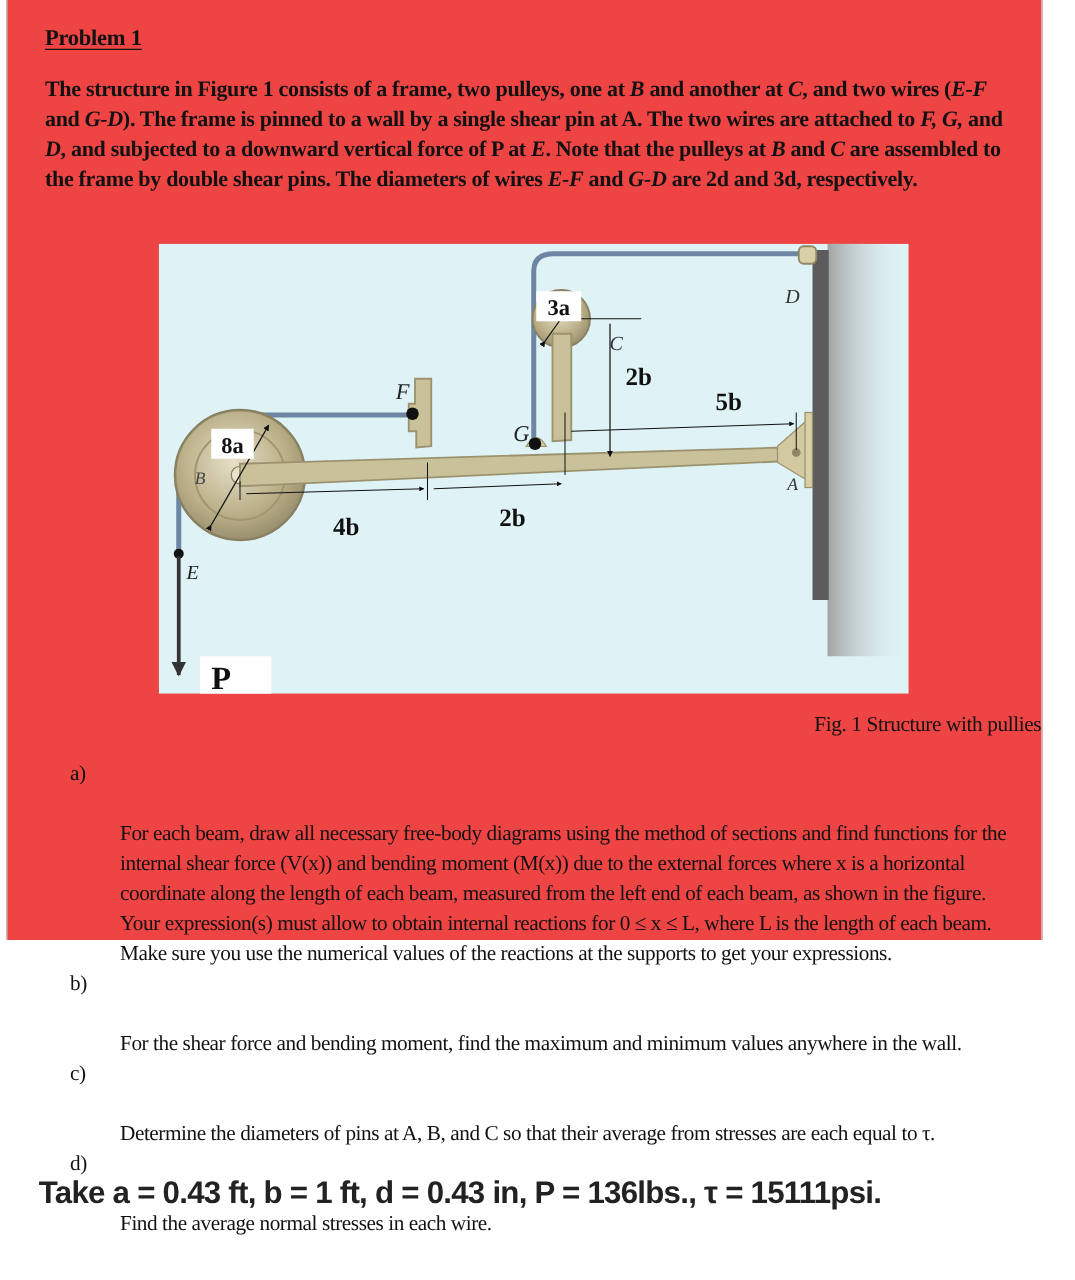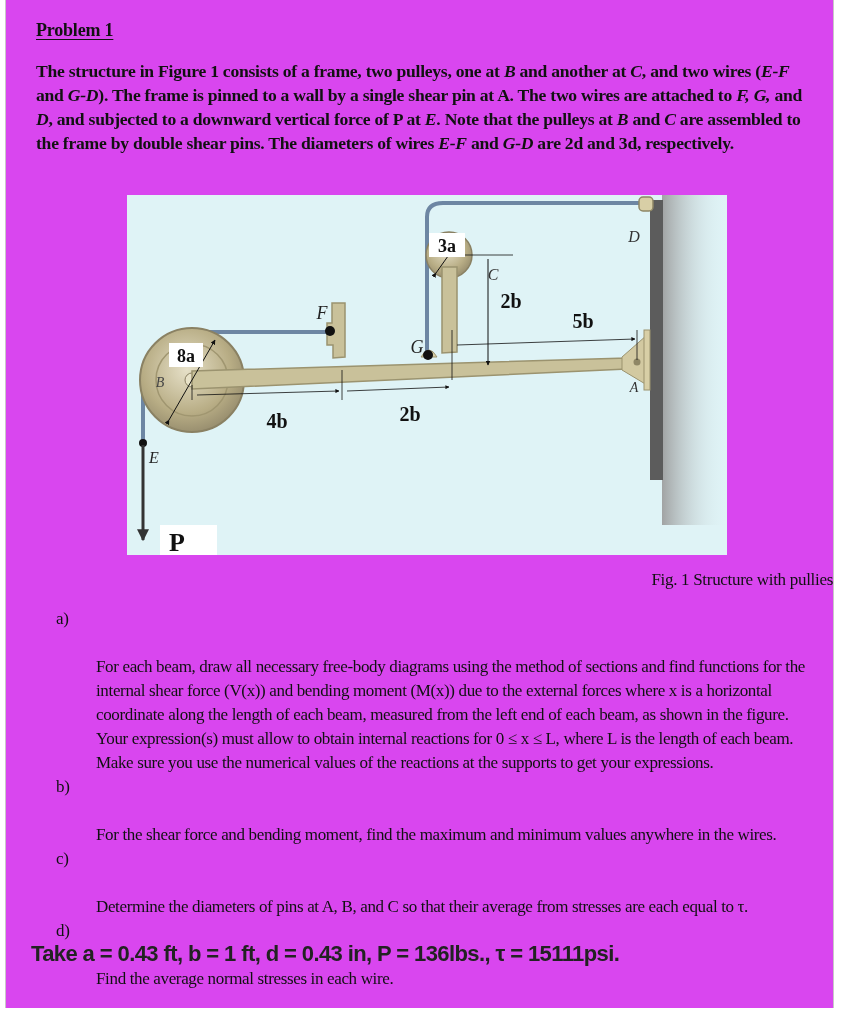--- a/index.html
+++ b/index.html
@@ -1,20 +1,20 @@
 <!DOCTYPE html>
 <html><head>
 <meta charset="utf-8">
 <style>
   html, body { margin: 0; padding: 0; background: #ffffff; }
   body { width: 860px; height: 1024px; position: relative; overflow: hidden; }
   .page {
-    position: absolute; left: 5px; top: 0; width: 827px; height: 1008px;
+    position: absolute; left: 5px; top: 0; width: 827px; height: 752px;
     border-left: 1px solid #c8c8c8; border-right: 1px solid #c8c8c8;
-    background: #d946ef;
+    background: #ef4444;
   }
   .serif { font-family: "Liberation Serif", "DejaVu Serif", serif; color: #111; }
   .title {
     position: absolute; left: 30px; top: 20px; font-size: 18px; font-weight: bold;
     text-decoration: underline; text-underline-offset: 3px; letter-spacing: -0.2px;
   }
   .intro {
     position: absolute; left: 30px; top: 59px; width: 780px; font-size: 17.6px; line-height: 24px;
     letter-spacing: -0.25px;
     font-weight: bold;
@@ -27,21 +27,21 @@
     position: absolute; left: 0; width: 827px; top: 570px; text-align: right; font-size: 17px;
     letter-spacing: -0.3px;
   }
   .qlist { position: absolute; left: 50px; top: 607px; width: 760px; font-size: 17px; line-height: 24px; letter-spacing: -0.35px; }
   .q { display: flex; }
   .q .lbl { width: 40px; flex: none; }
   .q .txt { flex: 1; margin-top: 48px; }
   .take {
     position: absolute; left: 25px; top: 928px; width: 780px;
     font-family: "Liberation Sans", "DejaVu Sans", sans-serif; font-weight: bold;
-    font-size: 22px; line-height: 52px; color: #222; letter-spacing: -0.6px;
+    font-size: 25px; line-height: 52px; color: #222; letter-spacing: -0.6px;
   }
 </style>
 </head>
 <body>
 
 <div class="page">
 
   <div class="title serif">Problem 1</div>
 
   <div class="intro serif" id="intro"><span>The structure in Figure 1 consists of a frame, two pulleys, one at </span><i>B</i><span> and another at </span><i>C</i><span>, and two wires (</span><i>E-F</i><span> and </span><i>G-D</i><span>). The frame is pinned to a wall by a single shear pin at A. The two wires are attached to </span><i>F, G,</i><span> and </span><i>D</i><span>, and subjected to a downward vertical force of P at </span><i>E</i><span>. Note that the pulleys at </span><i>B</i><span> and </span><i>C</i><span> are assembled to the frame by double shear pins. The diameters of wires </span><i>E-F</i><span> and </span><i>G-D</i><span> are 2d and 3d, respectively.</span></div>
@@ -139,21 +139,21 @@
 
   <div class="caption serif">Fig. 1 Structure with pullies</div>
 
   <div class="qlist serif">
     <div class="q">
       <span class="lbl">a)</span>
       <span class="txt">For each beam, draw all necessary free-body diagrams using the method of sections and find functions for the internal shear force (V(x)) and bending moment (M(x)) due to the external forces where x is a horizontal coordinate along the length of each beam, measured from the left end of each beam, as shown in the figure. Your expression(s) must allow to obtain internal reactions for 0 ≤ x ≤ L, where L is the length of each beam. Make sure you use the numerical values of the reactions at the supports to get your expressions.</span>
     </div>
     <div class="q">
       <span class="lbl">b)</span>
-      <span class="txt">For the shear force and bending moment, find the maximum and minimum values anywhere in the wires.</span>
+      <span class="txt">For the shear force and bending moment, find the maximum and minimum values anywhere in the wall.</span>
     </div>
     <div class="q">
       <span class="lbl">c)</span>
       <span class="txt">Determine the diameters of pins at A, B, and C so that their average from stresses are each equal to τ.</span>
     </div>
     <div class="q">
       <span class="lbl">d)</span>
       <span class="txt">Find the average normal stresses in each wire.</span>
     </div>
   </div>

